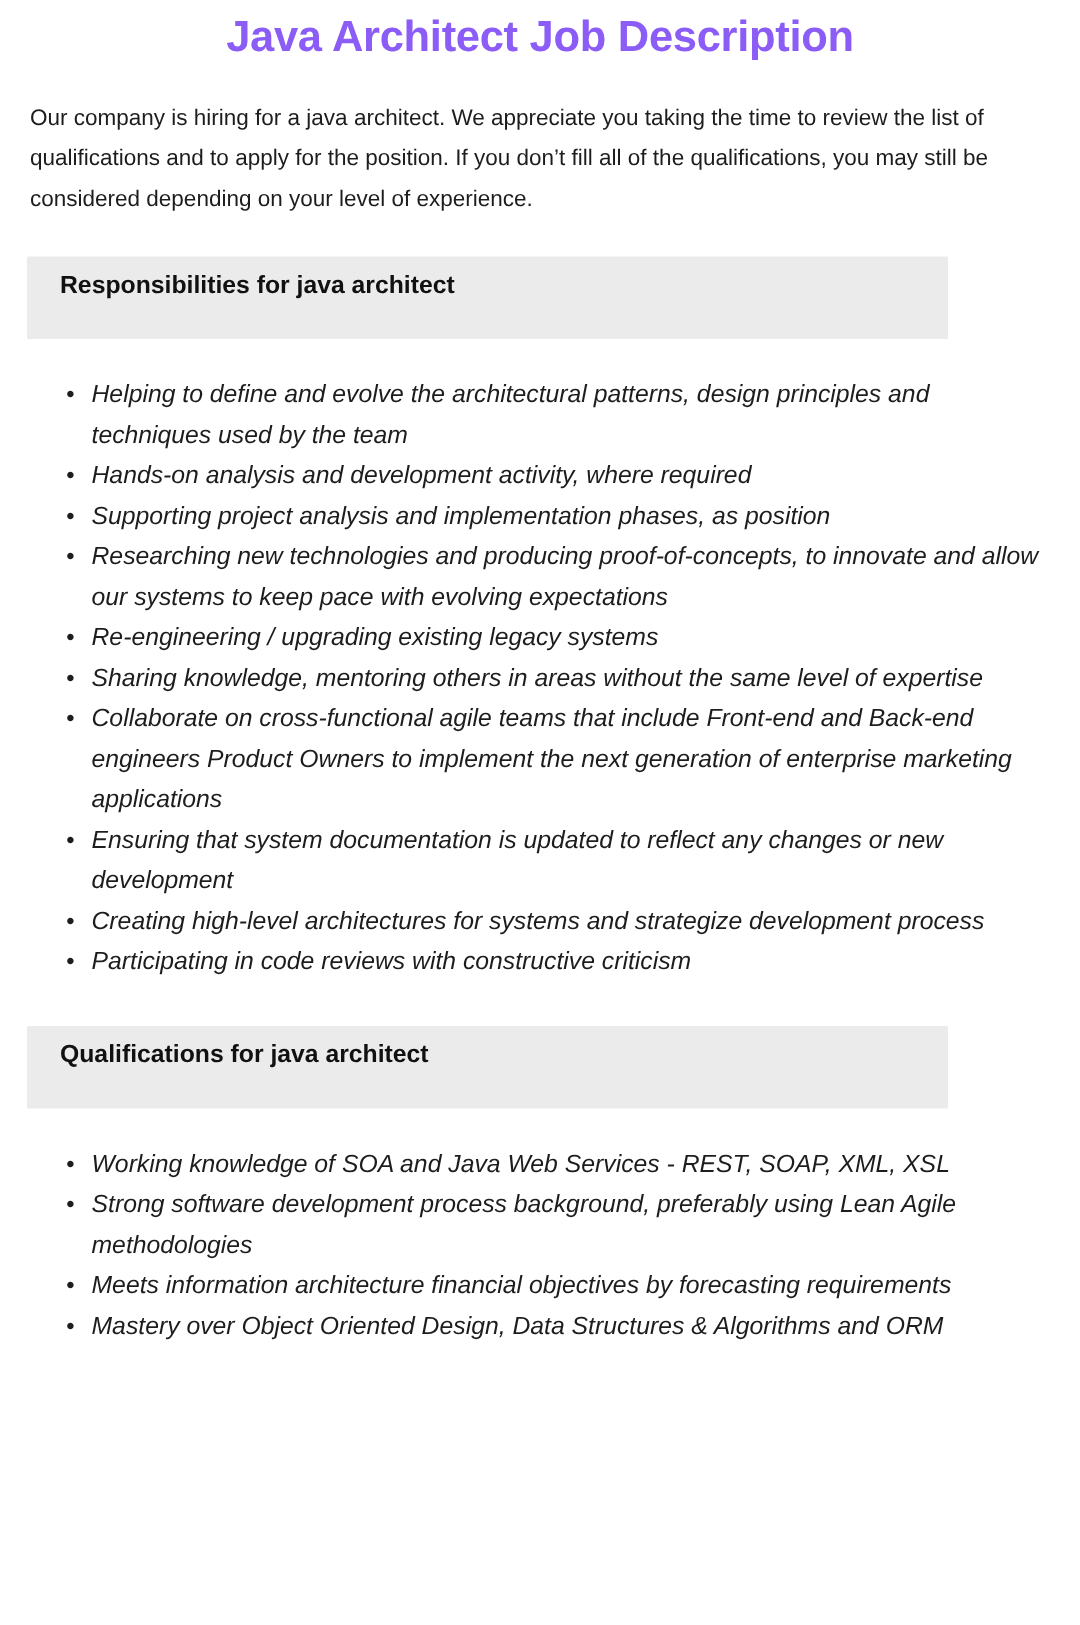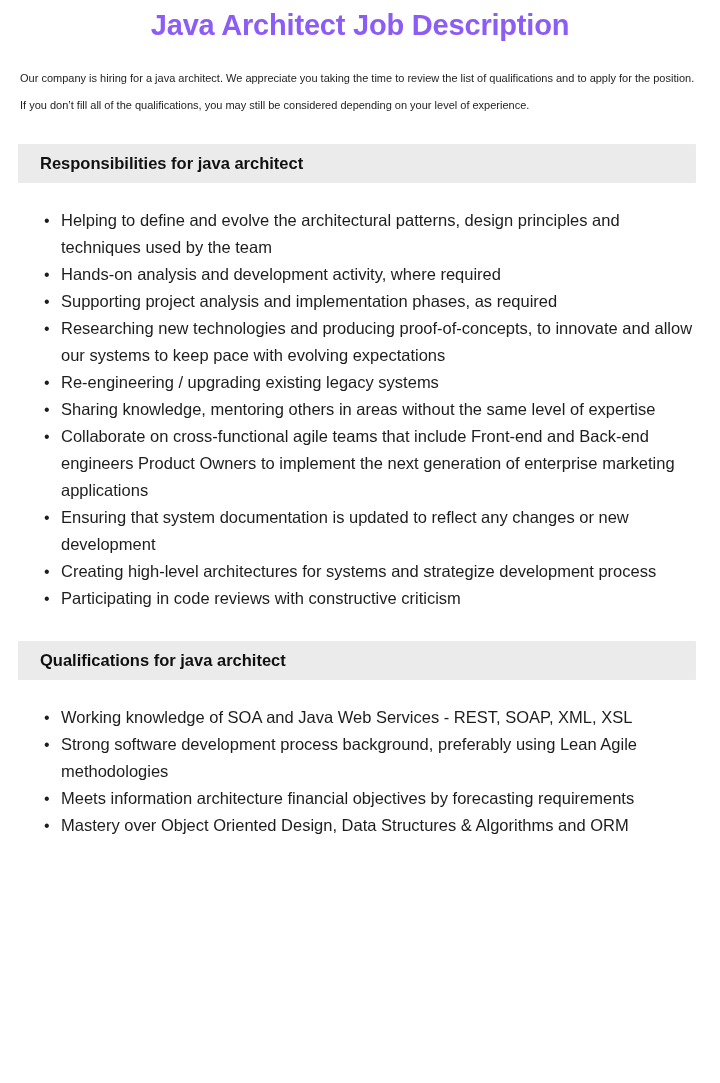--- a/index.html
+++ b/index.html
@@ -21,50 +21,51 @@
   .doc-title {
     font-size: 29px;
     font-weight: 700;
     line-height: 38px;
     text-align: center;
     margin: 2px 0 21px 0;
     letter-spacing: -0.2px;
     color: #8b5cf6;
   }
   .intro {
-    font-size: 11px;
+    font-size: 15px;
     line-height: 27px;
     margin: 0 0 25px 0;
     color: #1d1d1d;
   }
   .section-header {
     background: #ebebeb;
     margin: 0 0 0 -2px;
-    width: 678px;
+    width: 614px;
     box-sizing: border-box;
-    padding: 9px 22px 10px 22px;
+    padding: 9px 22px 26px 22px;
     border-radius: 1px;
   }
   .section-heading {
     font-size: 16.5px;
     font-weight: 700;
     line-height: 20px;
     margin: 0;
     color: #111111;
   }
   .bullet-list {
     list-style: none;
     margin: 24px 0 29px 0;
     padding: 0 0 0 41px;
   }
   .bullet-list li {
     position: relative;
     font-size: 16.5px;
     line-height: 27px;
     color: #1d1d1d;
+    font-style: italic;
   }
   .bullet-list li::before {
     content: "\2022";
     position: absolute;
     left: -17px;
     top: 0;
     font-size: 16px;
     color: #1d1d1d;
   }
   .bullet-list.last {
@@ -80,21 +81,21 @@
 
   <p class="intro">Our company is hiring for a java architect. We appreciate you taking the time to review the list of qualifications and to apply for the position. If you don’t fill all of the qualifications, you may still be considered depending on your level of experience.</p>
 
   <div class="section-header">
     <h2 class="section-heading">Responsibilities for java architect</h2>
   </div>
 
   <ul class="bullet-list">
     <li>Helping to define and evolve the architectural patterns, design principles and techniques used by the team</li>
     <li>Hands-on analysis and development activity, where required</li>
-    <li>Supporting project analysis and implementation phases, as required</li>
+    <li>Supporting project analysis and implementation phases, as position</li>
     <li>Researching new technologies and producing proof-of-concepts, to innovate and allow our systems to keep pace with evolving expectations</li>
     <li>Re-engineering / upgrading existing legacy systems</li>
     <li>Sharing knowledge, mentoring others in areas without the same level of expertise</li>
     <li>Collaborate on cross-functional agile teams that include Front-end and Back-end engineers Product Owners to implement the next generation of enterprise marketing applications</li>
     <li>Ensuring that system documentation is updated to reflect any changes or new development</li>
     <li>Creating high-level architectures for systems and strategize development process</li>
     <li>Participating in code reviews with constructive criticism</li>
   </ul>
 
   <div class="section-header">

